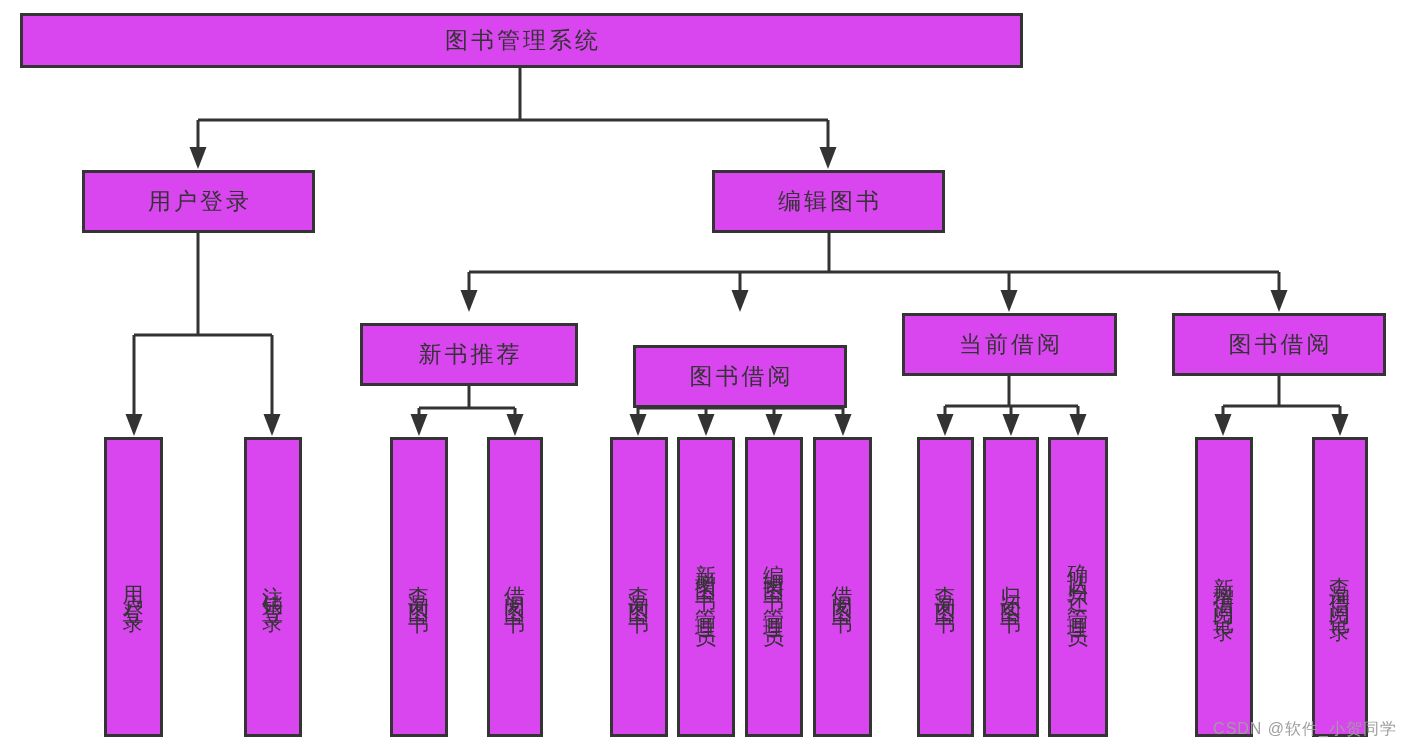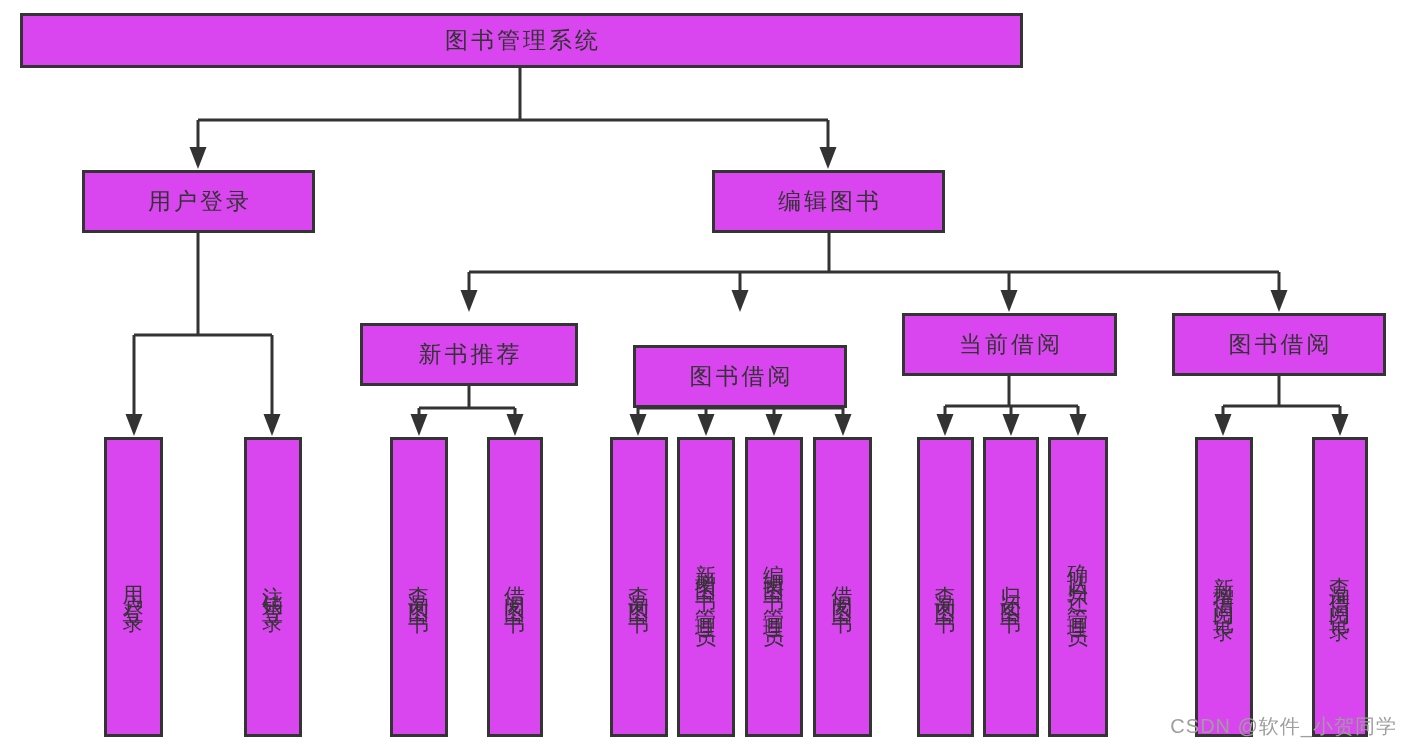--- a/index.html
+++ b/index.html
@@ -57,21 +57,21 @@
   .n-bb-edit{left:745px;width:58px;}
   .n-bb-borrow{left:813px;width:59px;}
   .n-cb-query{left:917px;width:57px;}
   .n-cb-return{left:983px;width:56px;}
   .n-cb-confirm{left:1048px;width:60px;}
   .n-br-add{left:1195px;width:58px;}
   .n-br-query{left:1312px;width:56px;}
   .watermark{
     position:absolute;
     right:8px;bottom:7px;
-    font-size:20px;
+    font-size:16px;
     color:#9e9e9e;
     letter-spacing:1px;
     white-space:nowrap;
   }
 </style>
 </head>
 <body>
 
 <div id="canvas">
 

